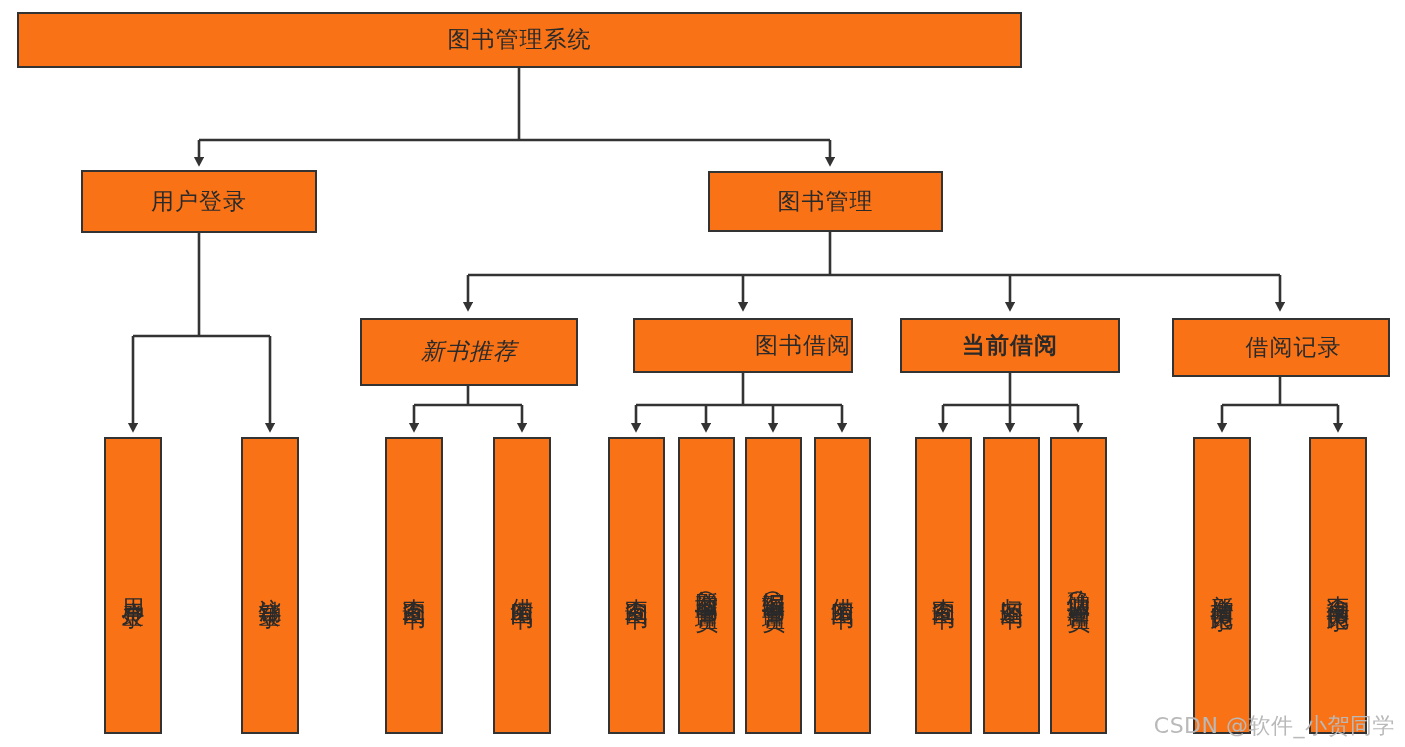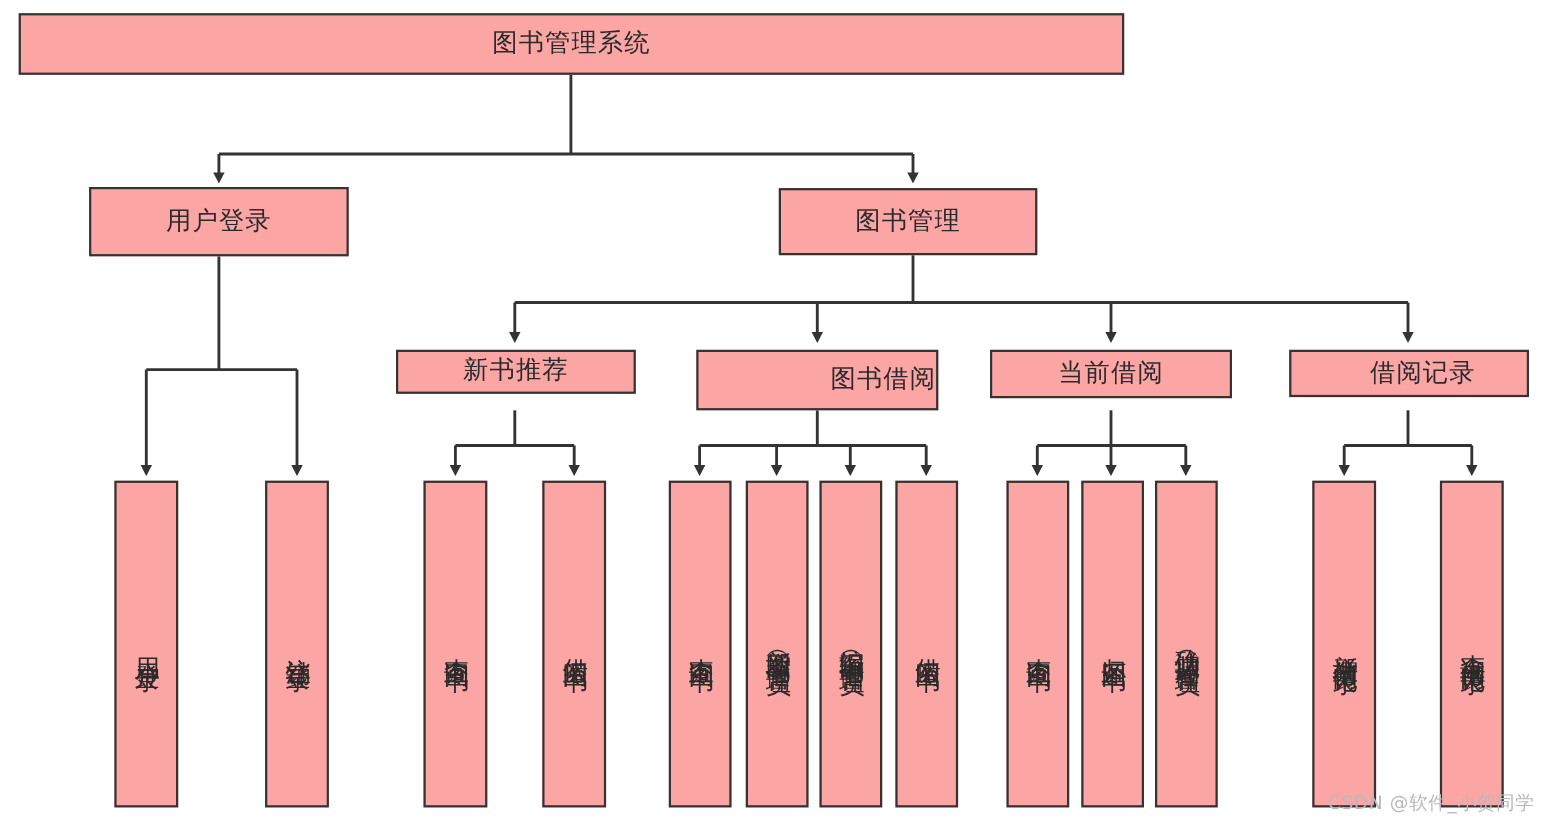--- a/index.html
+++ b/index.html
@@ -23,21 +23,21 @@
     left: 0;
     top: 0;
     width: 1405px;
     height: 747px;
     pointer-events: none;
   }
   .node {
     position: absolute;
     box-sizing: border-box;
     border: 2.5px solid #333333;
-    background: #fca5a5;
+    background: #f97316;
     display: flex;
     align-items: center;
     justify-content: center;
     color: #2a2a2a;
     line-height: 1.18;
     text-align: center;
   }
   .node.horiz {
     font-size: 23px;
     letter-spacing: 1px;
@@ -54,21 +54,21 @@
     text-orientation: upright;
     white-space: normal;
   }
   .node-label {
     display: block;
   }
   #watermark {
     position: absolute;
     right: 10px;
     bottom: 6px;
-    font-size: 17px;
+    font-size: 22px;
     color: #b9b9b9;
     letter-spacing: 0.5px;
     user-select: none;
   }
 </style>
 </head>
 <body>
 
 <div id="diagram-root">
 
@@ -127,30 +127,30 @@
     <span class="node-label">图书管理系统</span>
   </div>
 
   <div class="node horiz" style="left:81px; top:170px; width:236px; height:63px;">
     <span class="node-label">用户登录</span>
   </div>
   <div class="node horiz" style="left:708px; top:171px; width:235px; height:61px;">
     <span class="node-label">图书管理</span>
   </div>
 
-  <div class="node horiz" style="left:360px; top:318px; width:218px; height:40px;">
+  <div class="node horiz" style="left:360px; top:318px; width:218px; height:68px;font-style:italic;">
     <span class="node-label">新书推荐</span>
   </div>
   <div class="node horiz" style="left:633px; top:318px; width:220px; height:55px;justify-content:flex-end;">
     <span class="node-label">图书借阅</span>
   </div>
-  <div class="node horiz" style="left:900px; top:318px; width:220px; height:44px;">
+  <div class="node horiz" style="left:900px; top:318px; width:220px; height:55px;font-weight:bold;">
     <span class="node-label">当前借阅</span>
   </div>
-  <div class="node horiz" style="left:1172px; top:318px; width:218px; height:43px;padding-left:25px;">
+  <div class="node horiz" style="left:1172px; top:318px; width:218px; height:59px;padding-left:25px;">
     <span class="node-label">借阅记录</span>
   </div>
 
   <div class="node vert" style="left:104px; top:437px; width:58px; height:297px;">
     <span class="node-label">用户登录</span>
   </div>
   <div class="node vert" style="left:241px; top:437px; width:58px; height:297px;">
     <span class="node-label">注销登录</span>
   </div>
 

